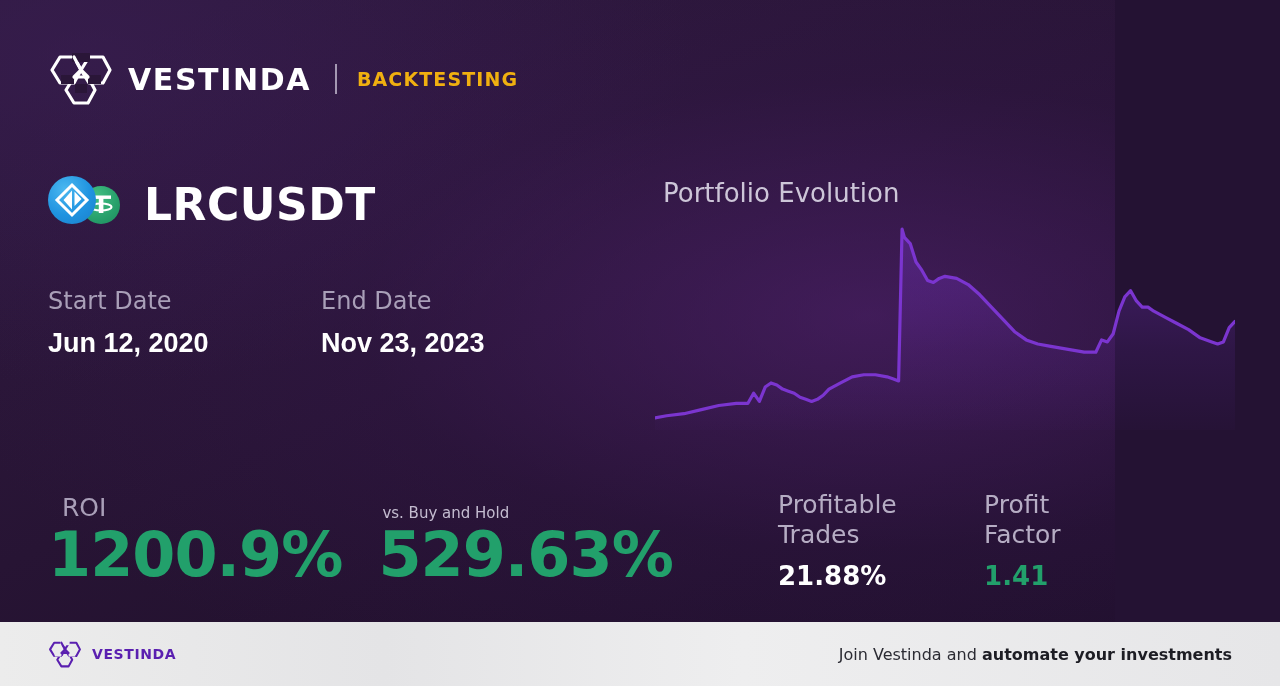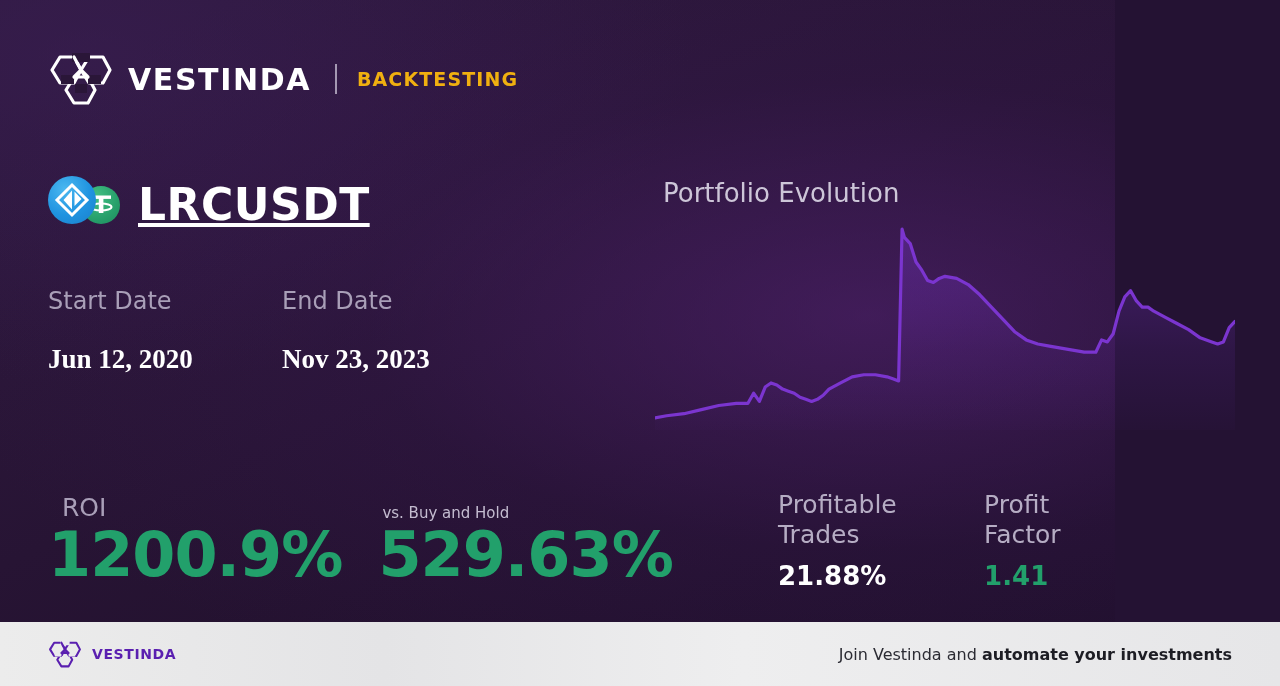--- a/index.html
+++ b/index.html
@@ -50,36 +50,35 @@
   }
   .coin-stack { position:relative; width:82px; height:56px; flex:none; }
   .coin { position:absolute; border-radius:50%; }
   .coin-a { left:0; top:0; width:48px; height:48px;
             background:radial-gradient(circle at 35% 28%, #4bb8f0 0%, #1f93e0 55%, #1b7fc9 100%); }
   .coin-b { left:34px; top:10px; width:38px; height:38px;
             background:radial-gradient(circle at 35% 28%, #3fc07e 0%, #27a association 1%, #24a06a 60%, #1d8b5c 100%);
             background:radial-gradient(circle at 35% 28%, #44c184 0%, #27a06b 60%, #1d8b5c 100%); }
   .pair-text {
     color:#ffffff; font-size:44px; font-weight:700;
-    letter-spacing:.5px; margin-left:8px;
-    font-family:"DejaVu Sans", sans-serif;
-    text-decoration:underline;
-  }
-
-  
-  .dates { position:absolute; left:48px; top:286px; display:flex; }
+    letter-spacing:.5px; margin-left:14px;
+    font-family:"DejaVu Sans", sans-serif;
+  }
+
+  
+  .dates { position:absolute; left:48px; top:286px; display:flex;gap:39px; }
   .date-block { width:234px; }
   .date-block.second { width:auto; }
   .date-label {
     color:#a99fb8; font-size:24px; font-weight:400;
     font-family:"DejaVu Sans", sans-serif; line-height:1.25;
   }
   .date-value {
     color:#ffffff; font-size:27px; font-weight:700;
-    font-family:Liberation Serif, serif; margin-top:28px;
+    font-family:Liberation Sans, sans-serif; margin-top:12px;
   }
 
   
   .roi-wrap { position:absolute; left:48px; top:456px; display:flex; align-items:flex-end; }
   .roi-col { position:relative; }
   .roi-label {
     color:#a99fb8; font-size:25px; font-weight:400;
     font-family:"DejaVu Sans", sans-serif; padding-left:14px;margin-top:37px;
   }
   .bh-label {

